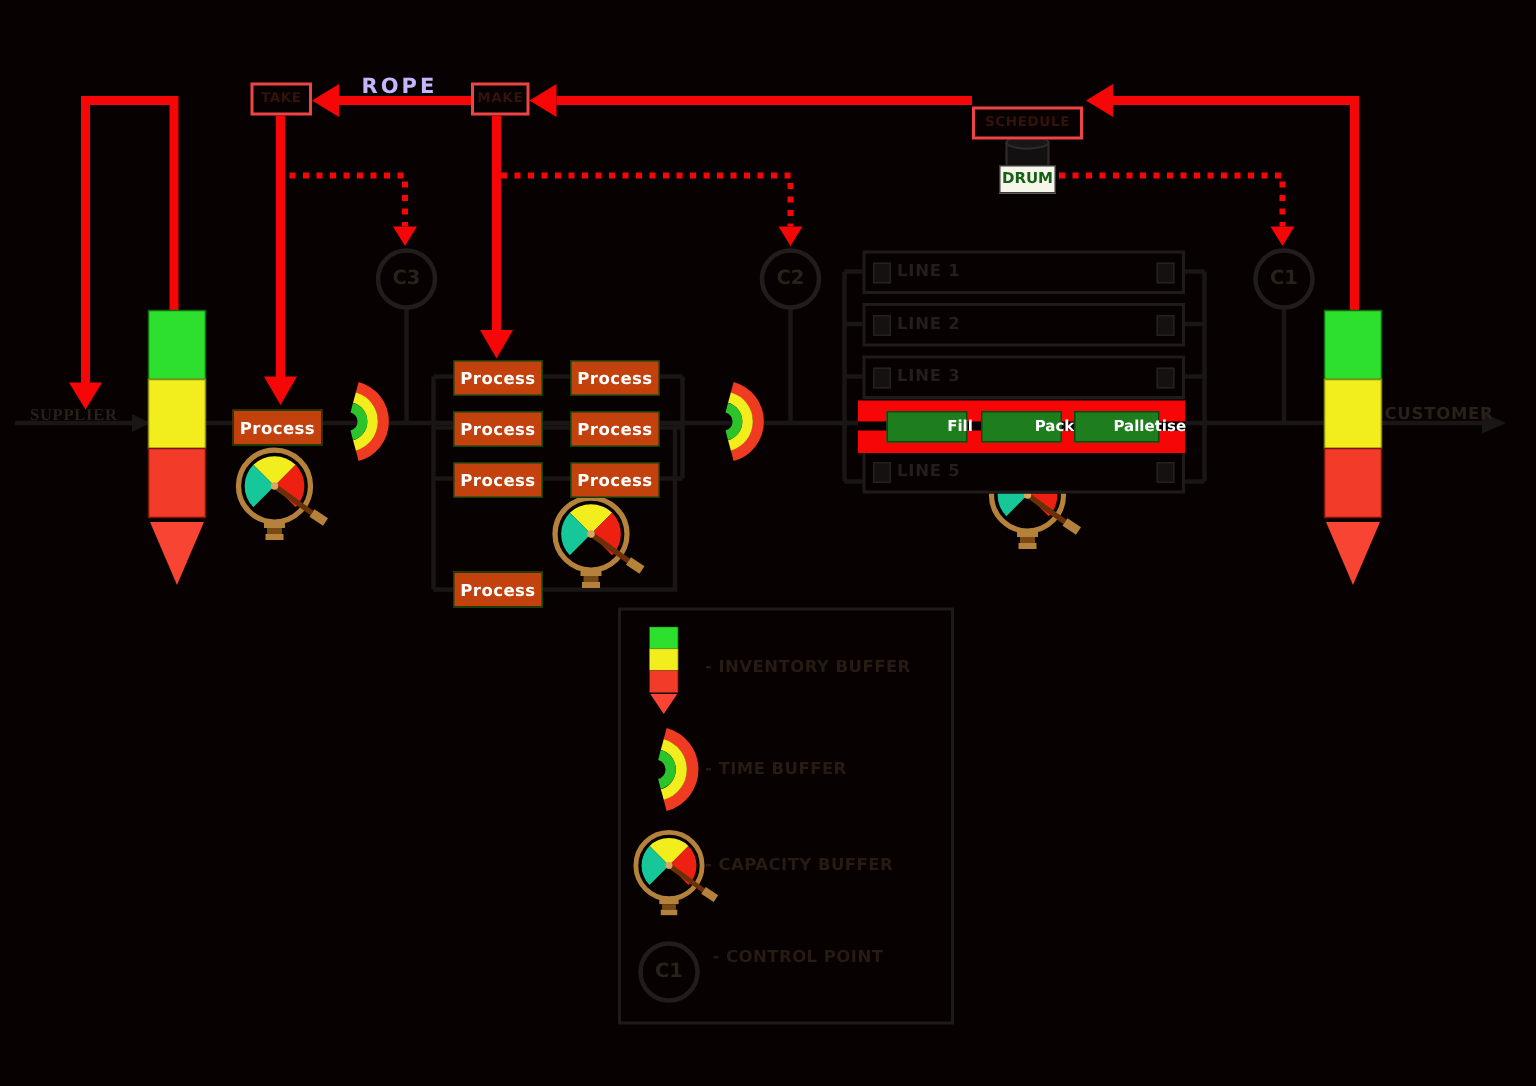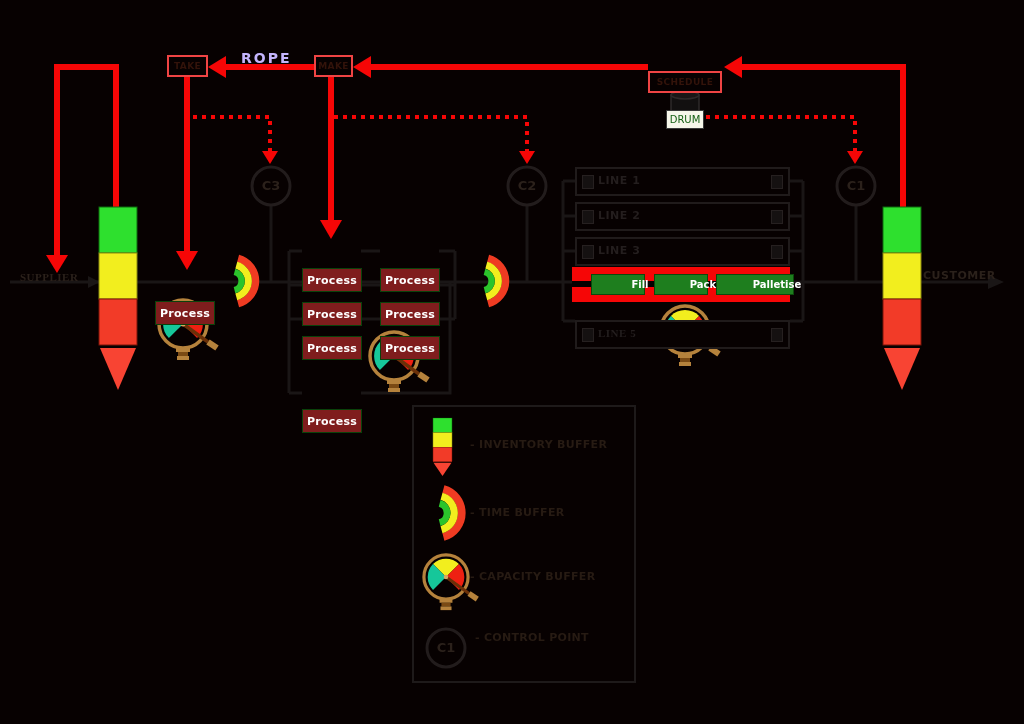--- a/index.html
+++ b/index.html
@@ -1,37 +1,37 @@
 <!DOCTYPE html>
 <html><head>
 <meta charset="utf-8">
 <style>
   html,body{margin:0;padding:0;background:#000;}
   #stage{position:relative;width:1024px;height:724px;background:#070101;overflow:hidden;
          font-family:"DejaVu Sans","Liberation Sans",sans-serif;}
   #net{position:absolute;left:0;top:0;}
-  .pbox{position:absolute;width:60px;height:24px;background:#7f1d1d;border:1px solid #0a420a;
+  .pbox{position:absolute;width:60px;height:24px;background:#c2410c;border:1px solid #0a420a;
         color:#fff;font-weight:bold;font-size:11px;display:flex;align-items:center;justify-content:center;
-        box-sizing:border-box;letter-spacing:.3px;margin-top:28px;}
+        box-sizing:border-box;letter-spacing:.3px;}
   .tag{position:absolute;height:22px;background:#070101;border:2px solid #ef4444;color:#33130a;
        font-weight:bold;font-size:9px;display:flex;align-items:center;justify-content:center;
        box-sizing:border-box;letter-spacing:.4px;}
   .faint{color:#2b211b;font-weight:bold;position:absolute;}
   .line-row{position:absolute;width:215px;height:29px;border:2px solid #201b1b;box-sizing:border-box;background:#070101;}
   .sq{position:absolute;width:10px;height:12px;top:6px;background:#151111;border:1px solid #262020;}
   .sq.l{left:5px}.sq.r{right:5px}
   .line-label{position:absolute;left:21px;top:5px;font-weight:bold;font-size:11px;color:#241e1e;letter-spacing:.5px;}
   .band{position:absolute;left:572px;top:267px;width:218px;height:35px;background:#f60606;}
   .band .stripe{position:absolute;left:0;top:14px;width:218px;height:6px;background:#050000;}
   .step{position:absolute;top:7px;height:21px;background:#1e7e1e;border:1px solid #0c4a0c;color:#fff;
         font-weight:bold;font-size:10px;display:flex;align-items:center;justify-content:center;box-sizing:border-box;padding-left:44px;}
   .cp{position:absolute;width:38px;text-align:center;font-weight:bold;font-size:13px;color:#2b211b;}
   .leg{position:absolute;font-weight:bold;font-size:11px;color:#271b13;letter-spacing:.3px;white-space:nowrap;}
   .drumlbl{position:absolute;left:666px;top:110px;width:38px;height:19px;background:#f6f6ea;border:1px solid #3a3a3a;
-           color:#156015;font-weight:normal;font-size:10px;display:flex;align-items:center;justify-content:center;box-sizing:border-box;}
+           color:#156015;font-weight:bold;font-size:10px;display:flex;align-items:center;justify-content:center;box-sizing:border-box;}
   .legendbox{position:absolute;left:412px;top:405px;width:220px;height:274px;border:2px solid #1e1a1a;}
 </style>
 </head>
 <body>
 
 <div id="stage">
 
   <svg id="net" width="1024" height="724" viewBox="0 0 1024 724">
     <defs>
       <g id="gauge">
@@ -155,31 +155,31 @@
   <div class="line-row" style="left:575px;top:202px;">
     <span class="sq l"></span>
     <span class="line-label">LINE 2</span>
     <span class="sq r"></span>
   </div>
   <div class="line-row" style="left:575px;top:237px;">
     <span class="sq l"></span>
     <span class="line-label">LINE 3</span>
     <span class="sq r"></span>
   </div>
-  <div class="line-row" style="left:575px;top:320px;font-family:Liberation Serif, serif;">
+  <div class="line-row" style="left:575px;top:300px;">
     <span class="sq l"></span>
     <span class="line-label">LINE 5</span>
     <span class="sq r"></span>
   </div>
 
   <div class="band">
     <div class="stripe"></div>
     <div class="step" style="left:19px;width:54px;">Fill</div>
     <div class="step" style="left:82px;width:54px;">Pack</div>
-    <div class="step" style="left:144px;width:78px;">Palletise</div>
+    <div class="step" style="left:144px;width:57px;">Palletise</div>
   </div>
 
   <div class="pbox" style="left:155px;top:273px;">Process</div>
   <div class="pbox" style="left:302px;top:240px;">Process</div>
   <div class="pbox" style="left:302px;top:274px;">Process</div>
   <div class="pbox" style="left:302px;top:308px;">Process</div>
   <div class="pbox" style="left:302px;top:381px;">Process</div>
   <div class="pbox" style="left:380px;top:240px;">Process</div>
   <div class="pbox" style="left:380px;top:274px;">Process</div>
   <div class="pbox" style="left:380px;top:308px;">Process</div>

